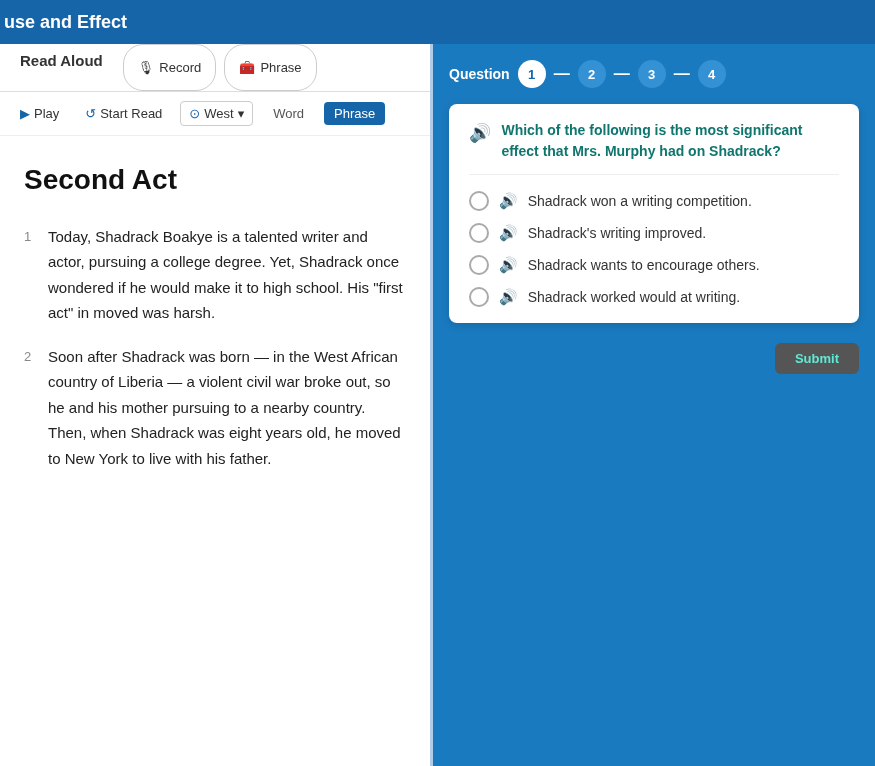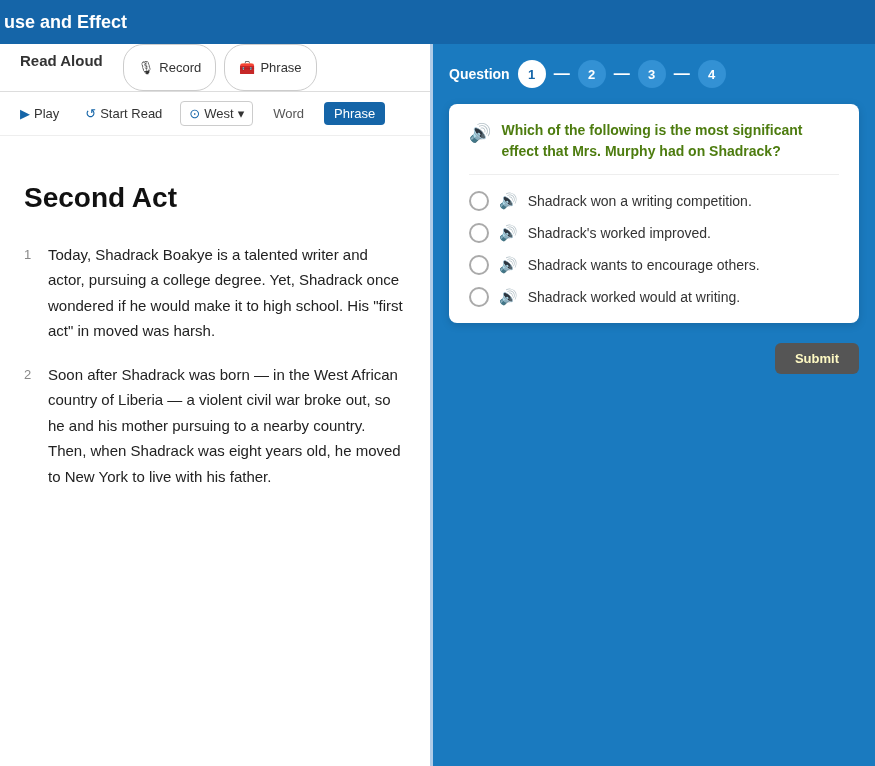--- a/index.html
+++ b/index.html
@@ -145,21 +145,20 @@
       flex: 1;
       line-height: 1.7;
       color: #222;
     }
 
     .article-content h2 {
       font-size: 28px;
       font-weight: bold;
       margin-bottom: 20px;
       color: #111;
-      margin-top: 18px;
     }
 
     .paragraph {
       display: flex;
       gap: 10px;
       margin-bottom: 18px;
       font-size: 15px;
     }
 
     .para-num {
@@ -247,21 +246,21 @@
     .speaker-icon {
       color: #1565a8;
       font-size: 18px;
       margin-top: 2px;
       cursor: pointer;
     }
 
     .question-text {
       font-size: 14px;
       font-weight: bold;
-      color: #4d7c0f;
+      color: #0f766e;
       line-height: 1.5;
     }
 
     
     .answer-options {
       display: flex;
       flex-direction: column;
       gap: 12px;
     }
 
@@ -295,21 +294,21 @@
 
     
     .submit-area {
       display: flex;
       justify-content: flex-end;
       margin-top: 8px;
     }
 
     .submit-btn {
       background: #555;
-      color: #fef9c3;
+      color: #5eead4;
       border: none;
       border-radius: 6px;
       padding: 8px 20px;
       font-size: 13px;
       cursor: pointer;
       font-weight: bold;
     }
   </style>
 </head>
 <body>
@@ -396,21 +395,21 @@
 
         <div class="answer-option">
           <div class="radio-circle"></div>
           <span class="answer-speaker">🔊</span>
           <span class="answer-text">Shadrack won a writing competition.</span>
         </div>
 
         <div class="answer-option">
           <div class="radio-circle"></div>
           <span class="answer-speaker">🔊</span>
-          <span class="answer-text">Shadrack's worked improved.</span>
+          <span class="answer-text">Shadrack's writing improved.</span>
         </div>
 
         <div class="answer-option">
           <div class="radio-circle"></div>
           <span class="answer-speaker">🔊</span>
           <span class="answer-text">Shadrack wants to encourage others.</span>
         </div>
 
         <div class="answer-option">
           <div class="radio-circle"></div>

